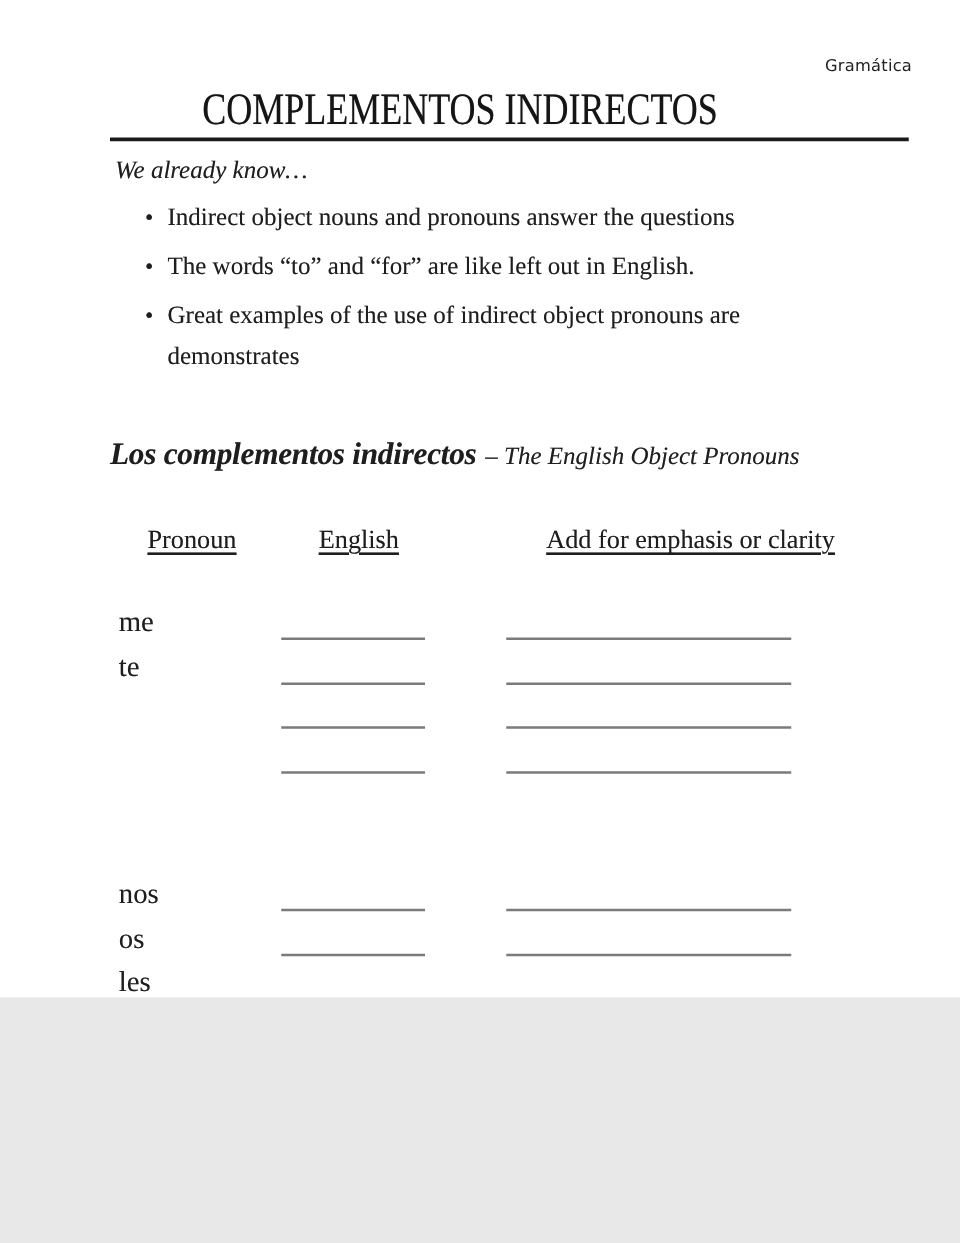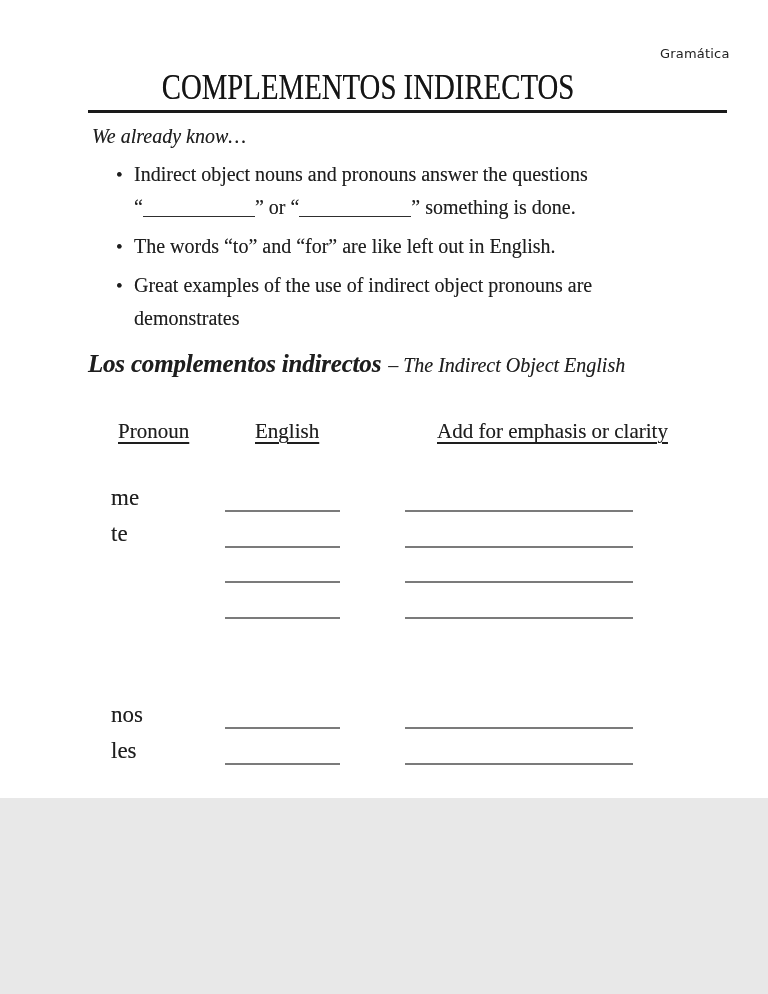--- a/index.html
+++ b/index.html
@@ -66,21 +66,21 @@
     text-decoration-thickness:1.5px;
   }
   .col-head.pron{left:88px;}
   .col-head.eng{left:225px;}
   .col-head.add{left:407px;}
   .tgroup{position:absolute;left:88px;width:560px;}
   .tgroup.g1{top:477px;}
   .tgroup.g2{top:694px;}
   .trow{position:relative;height:35.4px;}
   .pron-label{
-    position:absolute;left:23px;bottom:3px;
+    position:absolute;left:7px;bottom:3px;
     font-size:23px;line-height:1;
     text-shadow:0 0 0.5px rgba(0,0,0,0.4);
   }
   .tline{position:absolute;bottom:0;height:2px;background:#7b7b7b;}
   .tline.eng{left:137px;width:115px;}
   .tline.add{left:317px;width:228px;}
 </style>
 </head>
 <body>
 
@@ -92,42 +92,41 @@
   <div class="title-rule"></div>
 
   <div class="intro-lead">We already know…</div>
 
   <div class="bullets">
 
     <div class="bullet">
       <span class="dot">•</span>
       <div class="btext">
         <div>Indirect object nouns and pronouns answer the questions</div>
-        <div><span>“</span><span class="blank w-quote"></span><span>” or “</span><span class="blank w-quote"></span><span>” something is done.</span></div>
       </div>
     </div>
 
     <div class="bullet">
       <span class="dot">•</span>
       <div class="btext">
         <div>The words “to” and “for” are like left out in English.</div>
       </div>
     </div>
 
     <div class="bullet">
       <span class="dot">•</span>
       <div class="btext">
         <div>Great examples of the use of indirect object pronouns are demonstrates</div>
       </div>
     </div>
 
   </div>
 
   <div class="section-heading">
-    <span class="sec-es">Los complementos indirectos</span><span class="sec-en">– The Indirect Object English</span>
+    <span class="sec-es">Los complementos indirectos</span><span class="sec-en">– The English Object Pronouns</span>
   </div>
 
   <div class="col-headers">
     <span class="col-head pron">Pronoun</span>
     <span class="col-head eng">English</span>
     <span class="col-head add">Add for emphasis or clarity</span>
   </div>
 
   <div class="tgroup g1">
     <div class="trow">
@@ -152,20 +151,25 @@
     </div>
   </div>
 
   <div class="tgroup g2">
     <div class="trow">
       <span class="pron-label">nos</span>
       <span class="tline eng"></span>
       <span class="tline add"></span>
     </div>
     <div class="trow">
+      <span class="pron-label">os</span>
+      <span class="tline eng"></span>
+      <span class="tline add"></span>
+    </div>
+    <div class="trow">
       <span class="pron-label">les</span>
       <span class="tline eng"></span>
       <span class="tline add"></span>
     </div>
     <div class="trow">
       <span class="pron-label"></span>
       <span class="tline eng"></span>
       <span class="tline add"></span>
     </div>
     <div class="trow">

